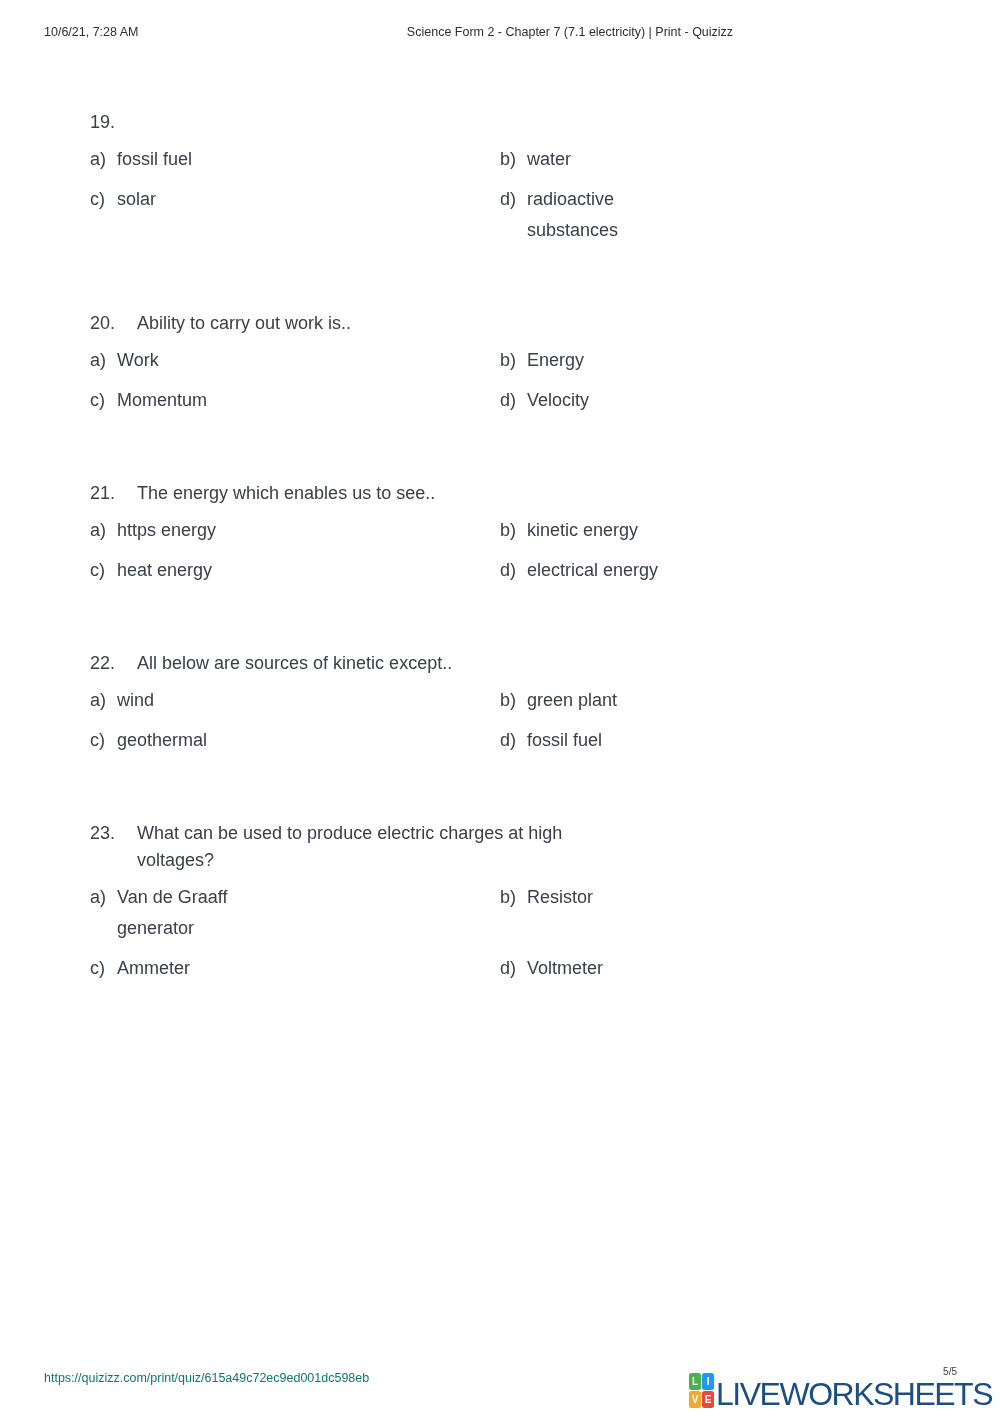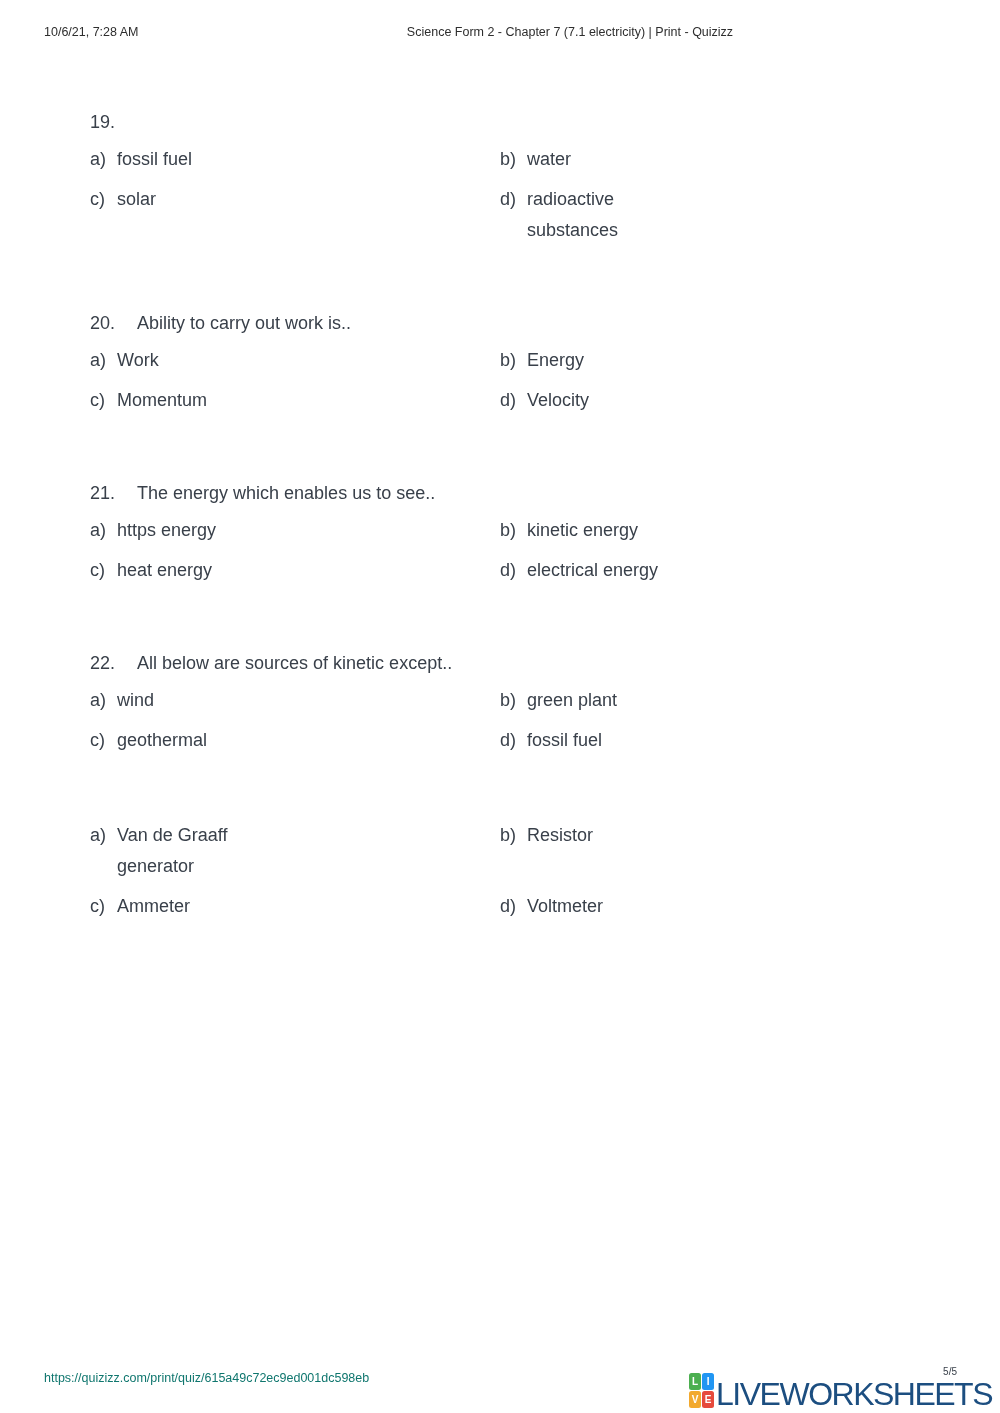--- a/index.html
+++ b/index.html
@@ -180,20 +180,25 @@
             <span class="opt-letter">c)</span>
             <span class="opt-text">geothermal</span>
           </div>
           <div class="option">
             <span class="opt-letter">d)</span>
             <span class="opt-text">fossil fuel</span>
           </div>
         </div>
       </div>
       <div class="question">
+        <div class="q-title">
+          <span class="q-number">23.</span>
+          <span class="q-text"><span>What can be used to produce electric charges at high
+voltages?</span></span>
+        </div>
         <div class="options">
           <div class="option">
             <span class="opt-letter">a)</span>
             <span class="opt-text">Van de Graaff
 generator</span>
           </div>
           <div class="option">
             <span class="opt-letter">b)</span>
             <span class="opt-text">Resistor</span>
           </div>

